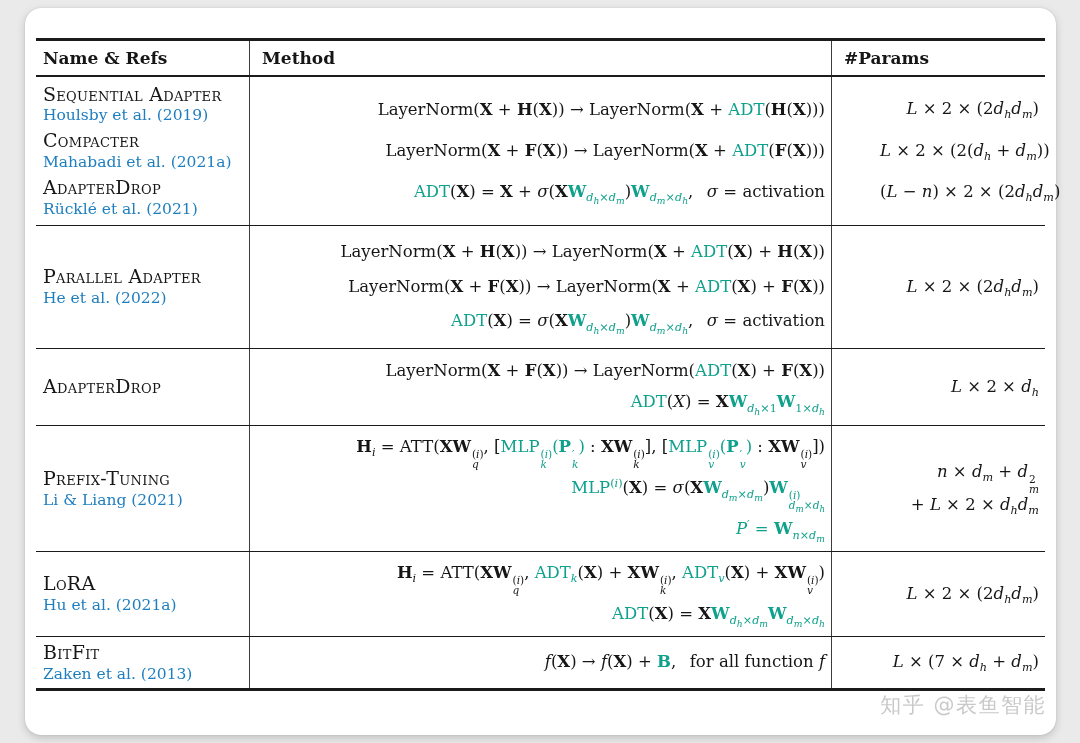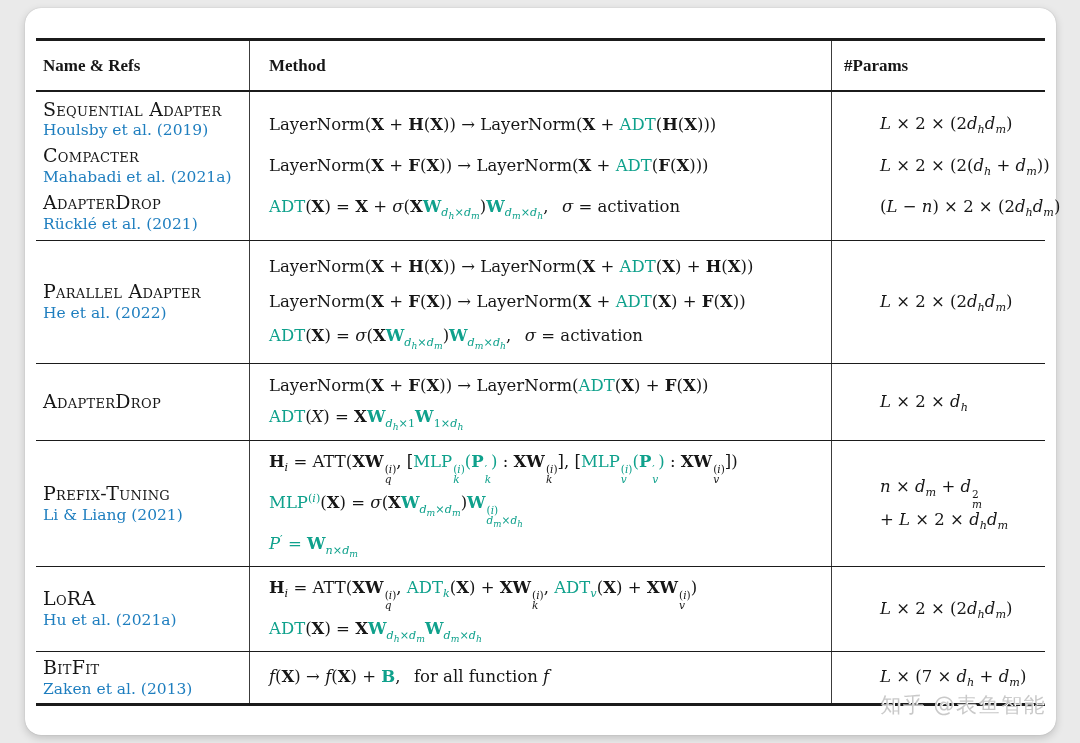--- a/index.html
+++ b/index.html
@@ -20,34 +20,34 @@
   .table{
     position:absolute;left:11px;top:30px;width:1009px;
     border-top:3px solid var(--rule);
     border-bottom:3px solid var(--rule);
   }
   .row{
     display:grid;
     grid-template-columns:213px 583px 213px;
     box-sizing:border-box;
   }
-  .hrow{height:51px;border-bottom:2px solid var(--rule);font-family:Liberation Serif, serif;}
+  .hrow{height:36px;border-bottom:2px solid var(--rule);}
   .grow + .grow{border-top:1.6px solid var(--rule);}
   .g0{height:148px}.g1{height:123px}.g2{height:77px}.g3{height:126px}.g4{height:85px}.g5{height:52px}
   .cell{
     display:flex;flex-direction:column;justify-content:space-evenly;
     padding:2px 6px 2px 12px;box-sizing:border-box;min-width:0;
   }
   .names{padding-left:7px;}
-  .methods{border-left:1.2px solid #3c3c3c;border-right:1.2px solid #3c3c3c;padding-left:19px;}
+  .methods{border-left:1.2px solid #3c3c3c;border-right:1.2px solid #3c3c3c;padding-left:12px;}
   .hcell{justify-content:center;font-weight:bold;font-size:17px;color:var(--ink);}
   .nblock{display:flex;flex-direction:column;}
   .nm{font-variant:small-caps;font-size:19px;line-height:1.25;color:var(--ink);letter-spacing:0.3px;white-space:nowrap;}
   .ref{font-size:15.5px;line-height:1.25;color:var(--blue);white-space:nowrap;cursor:pointer;}
-  .formula{font-size:16.5px;color:var(--ink);white-space:nowrap;line-height:1.25;}
+  .formula{font-size:16.5px;color:var(--ink);white-space:nowrap;line-height:1.25;text-align:right;}
   .param .formula{line-height:1.35;margin-left:36px;}
   .b{font-weight:bold;}
   .it{font-style:italic;}
   .g{color:var(--teal);}
   .sb{font-size:68%;vertical-align:-0.4em;line-height:0;}
   .sp{font-size:68%;vertical-align:0.55em;line-height:0;}
   .sb .sb{font-size:82%;vertical-align:-0.3em;}
   .stk{display:inline-flex;flex-direction:column;align-items:flex-start;vertical-align:-0.55em;
        font-size:64%;line-height:0.95;margin-left:1px;}
   .stk > .sp,.stk > .sb{font-size:100%;vertical-align:baseline;line-height:0.95;}

